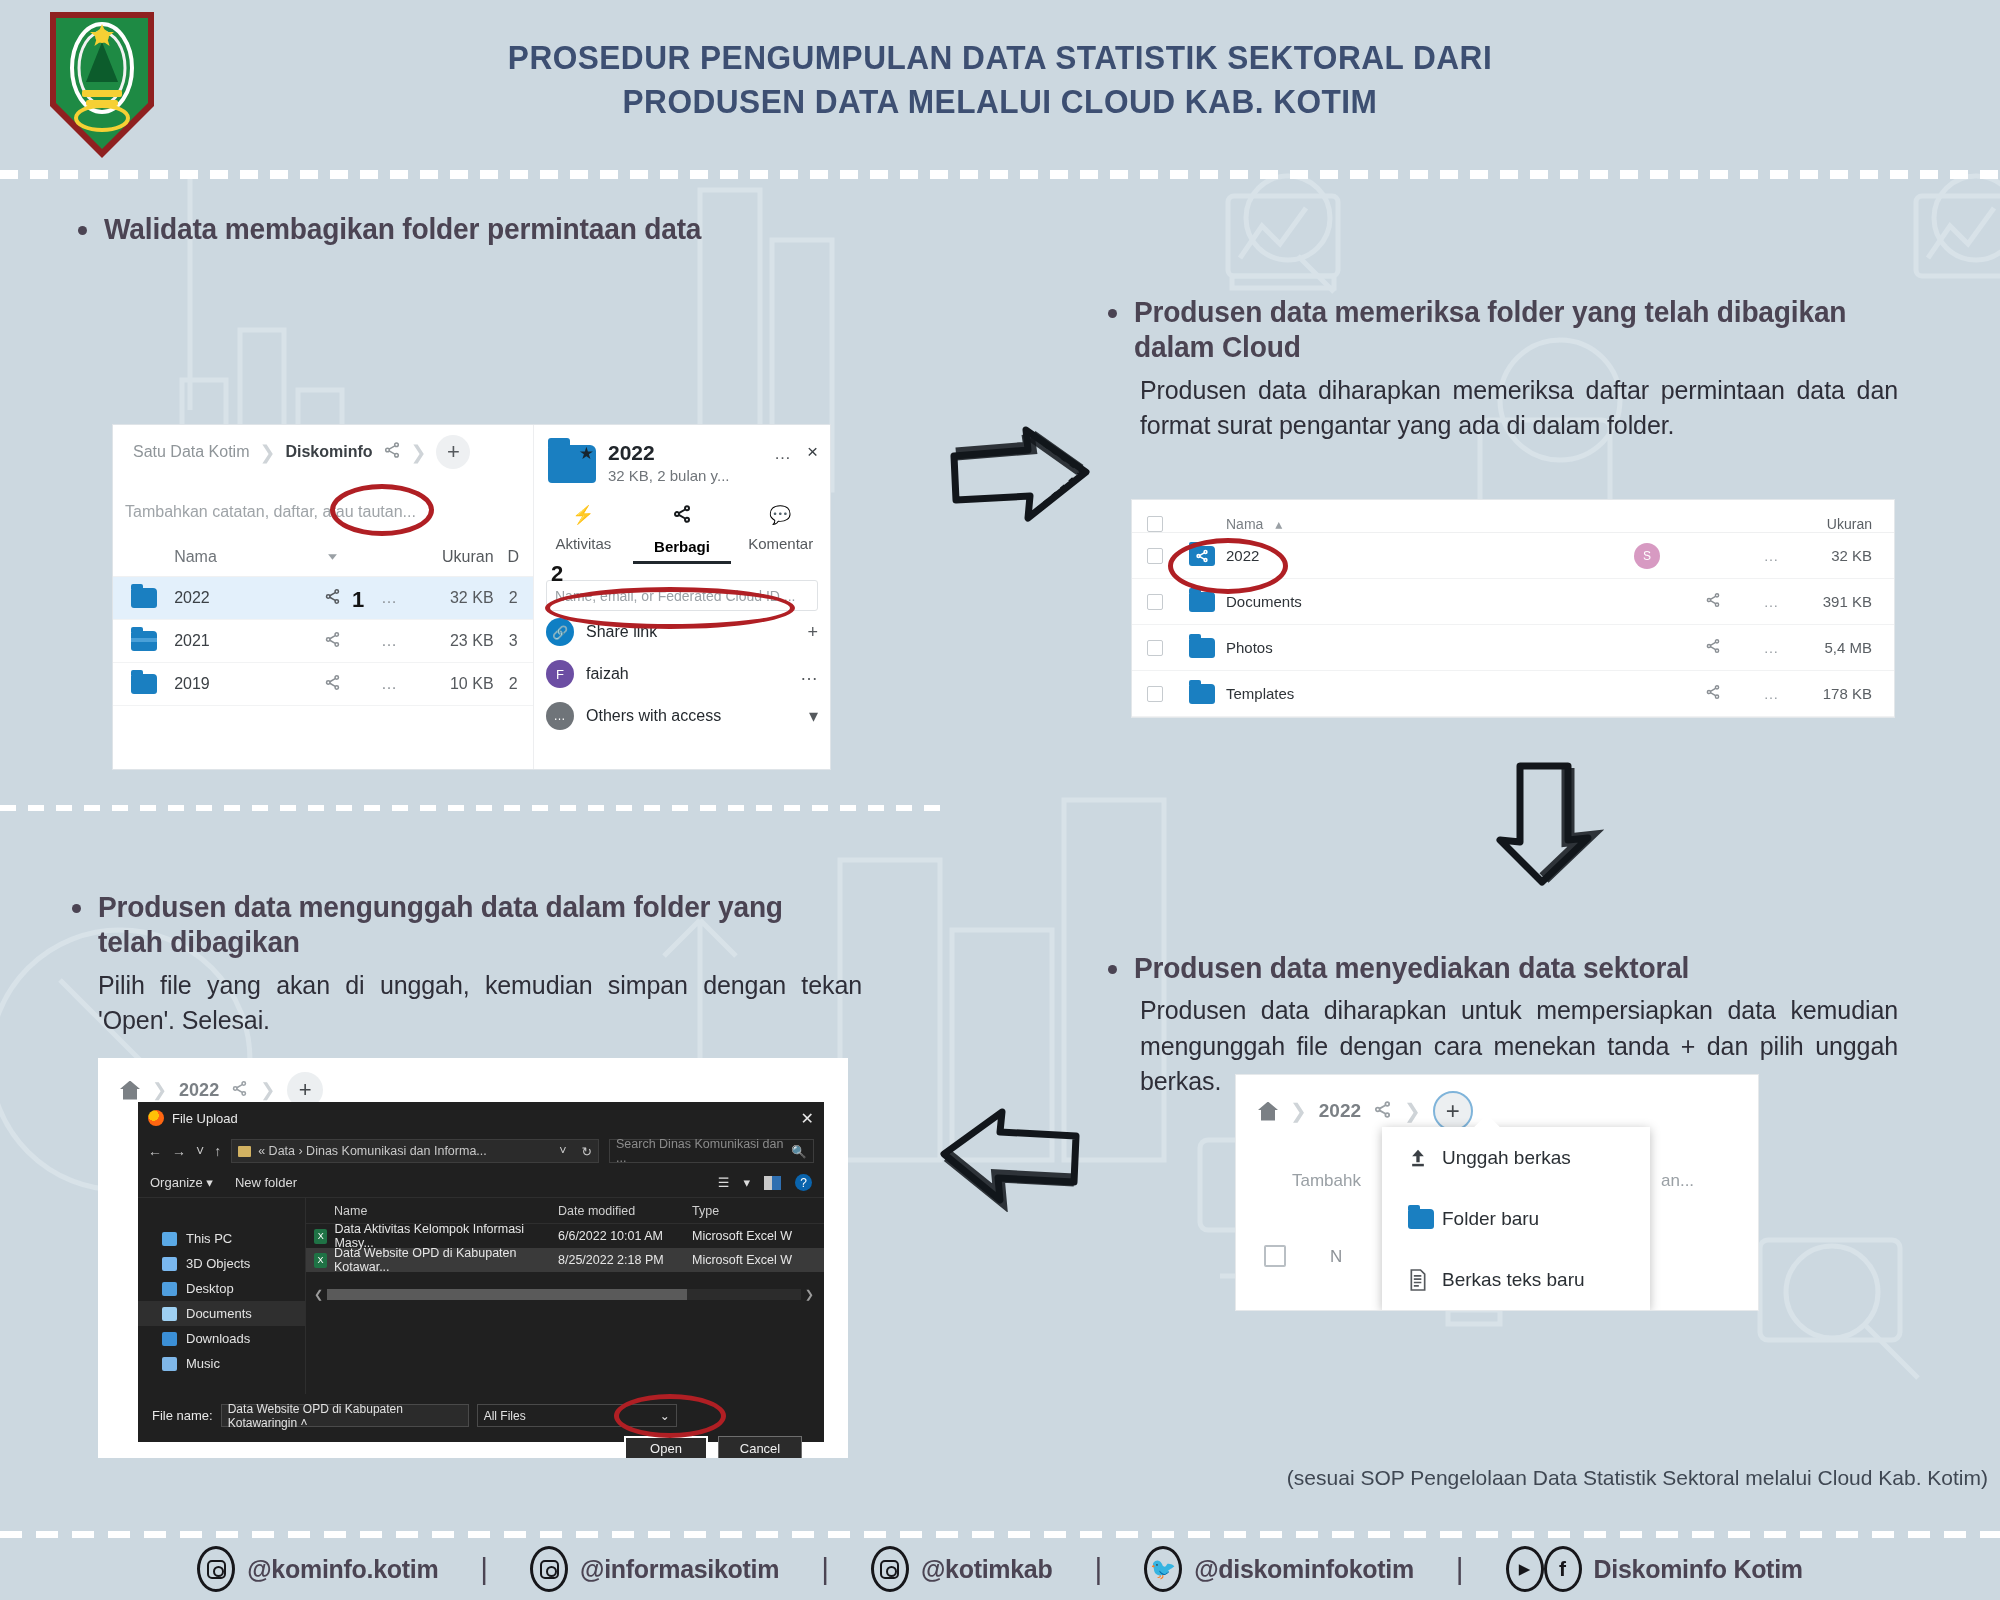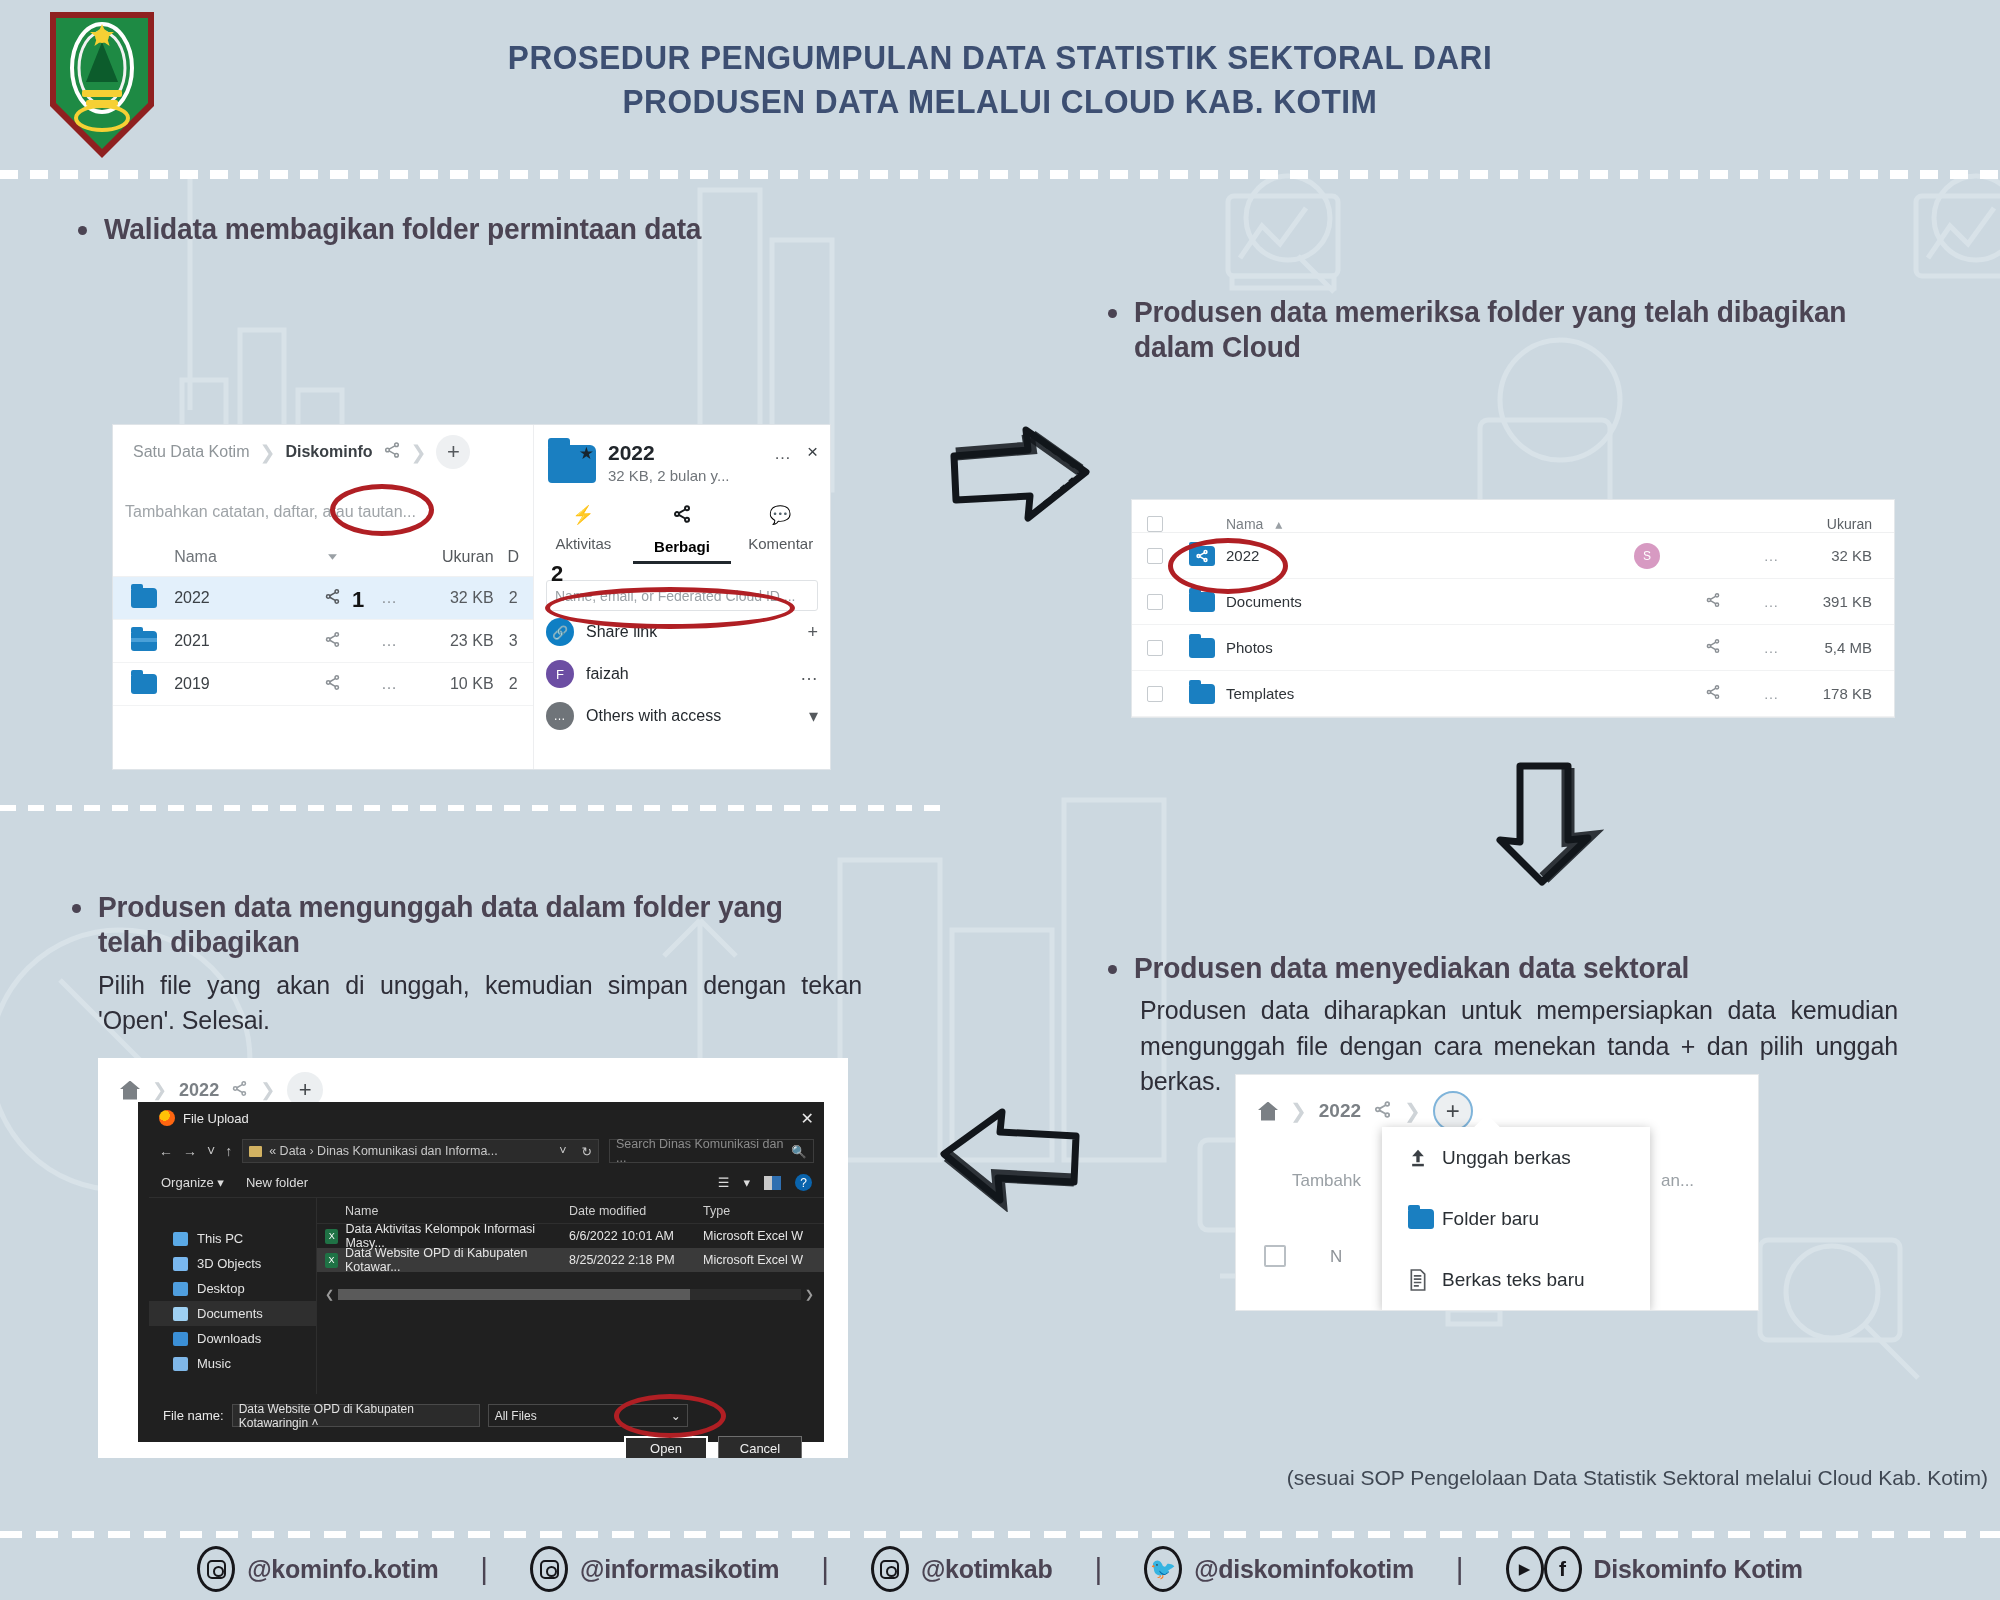--- a/index.html
+++ b/index.html
@@ -151,21 +151,21 @@
   .c-dd { width:52px; text-align:center; color:#9aa0a5; letter-spacing:2px; }
   .c-sz { width:96px; text-align:right; padding-right:22px; color:#5a5f64; }
   .sbadge { width:26px; height:26px; border-radius:50%; background:#d79ac2; color:#fff;
             font-size:12px; display:flex; align-items:center; justify-content:center; }
 
   
   #shot3 { left:98px; top:1058px; width:750px; height:400px; }
   .nc-bar3 { position:absolute; left:0; top:0; width:750px; height:60px; background:#fff; }
   .win {
     position:absolute; left:40px; top:44px; width:686px; height:340px;
-    background:#202020; color:#e8e8e8; font-size:13px;padding-left:11px;
+    background:#202020; color:#e8e8e8; font-size:13px;
   }
   .win-title { height:32px; display:flex; align-items:center; padding:0 10px; }
   .win-title .ff { width:16px; height:16px; border-radius:50%;
      background:radial-gradient(circle at 35% 35%, #ffc107 0 35%, #ff6611 36% 100%); margin-right:8px; }
   .win-title .x { margin-left:auto; font-size:16px; }
   .win-nav { height:34px; display:flex; align-items:center; gap:10px; padding:0 10px;
              color:#c9c9c9; font-size:14px; }
   .addr { flex:1; height:24px; background:#2b2b2b; border:1px solid #3d3d3d;
           display:flex; align-items:center; padding:0 6px; gap:7px; font-size:12.5px; }
   .addr .fi { width:13px; height:11px; background:#d2b262; border-radius:1px; }
@@ -324,20 +324,21 @@
 <div class="mid-divider"></div>
 
 <div class="block" id="block1">
   <span class="bullet-dot"></span>
   <h2>Walidata membagikan folder permintaan data</h2>
 </div>
 
 <div class="block" id="block2">
   <span class="bullet-dot"></span>
   <h2>Produsen data memeriksa folder yang telah dibagikan dalam Cloud</h2>
+  <p>Produsen data diharapkan memeriksa daftar permintaan data dan format surat pengantar yang ada di dalam folder.</p>
 </div>
 
 <div class="block" id="block3">
   <span class="bullet-dot"></span>
   <h2>Produsen data mengunggah data dalam folder yang telah dibagikan</h2>
   <p>Pilih file yang akan di unggah, kemudian simpan dengan tekan 'Open'. Selesai.</p>
 </div>
 
 <div class="block" id="block4">
   <span class="bullet-dot"></span>

